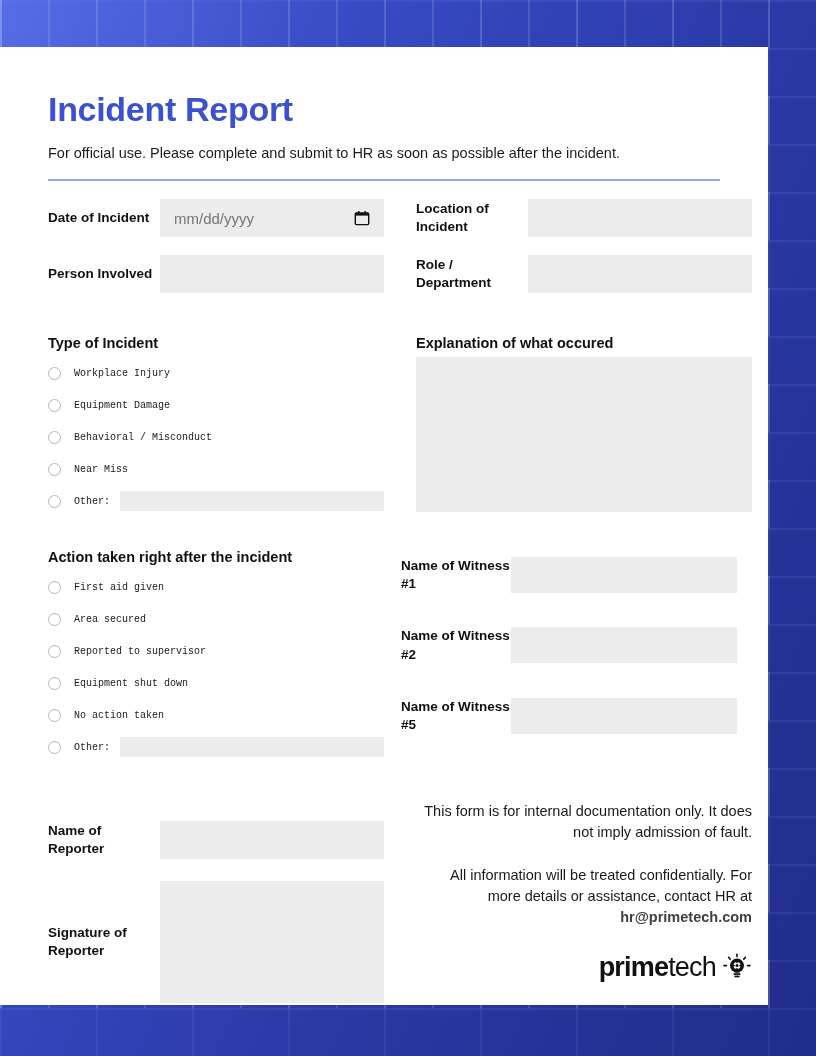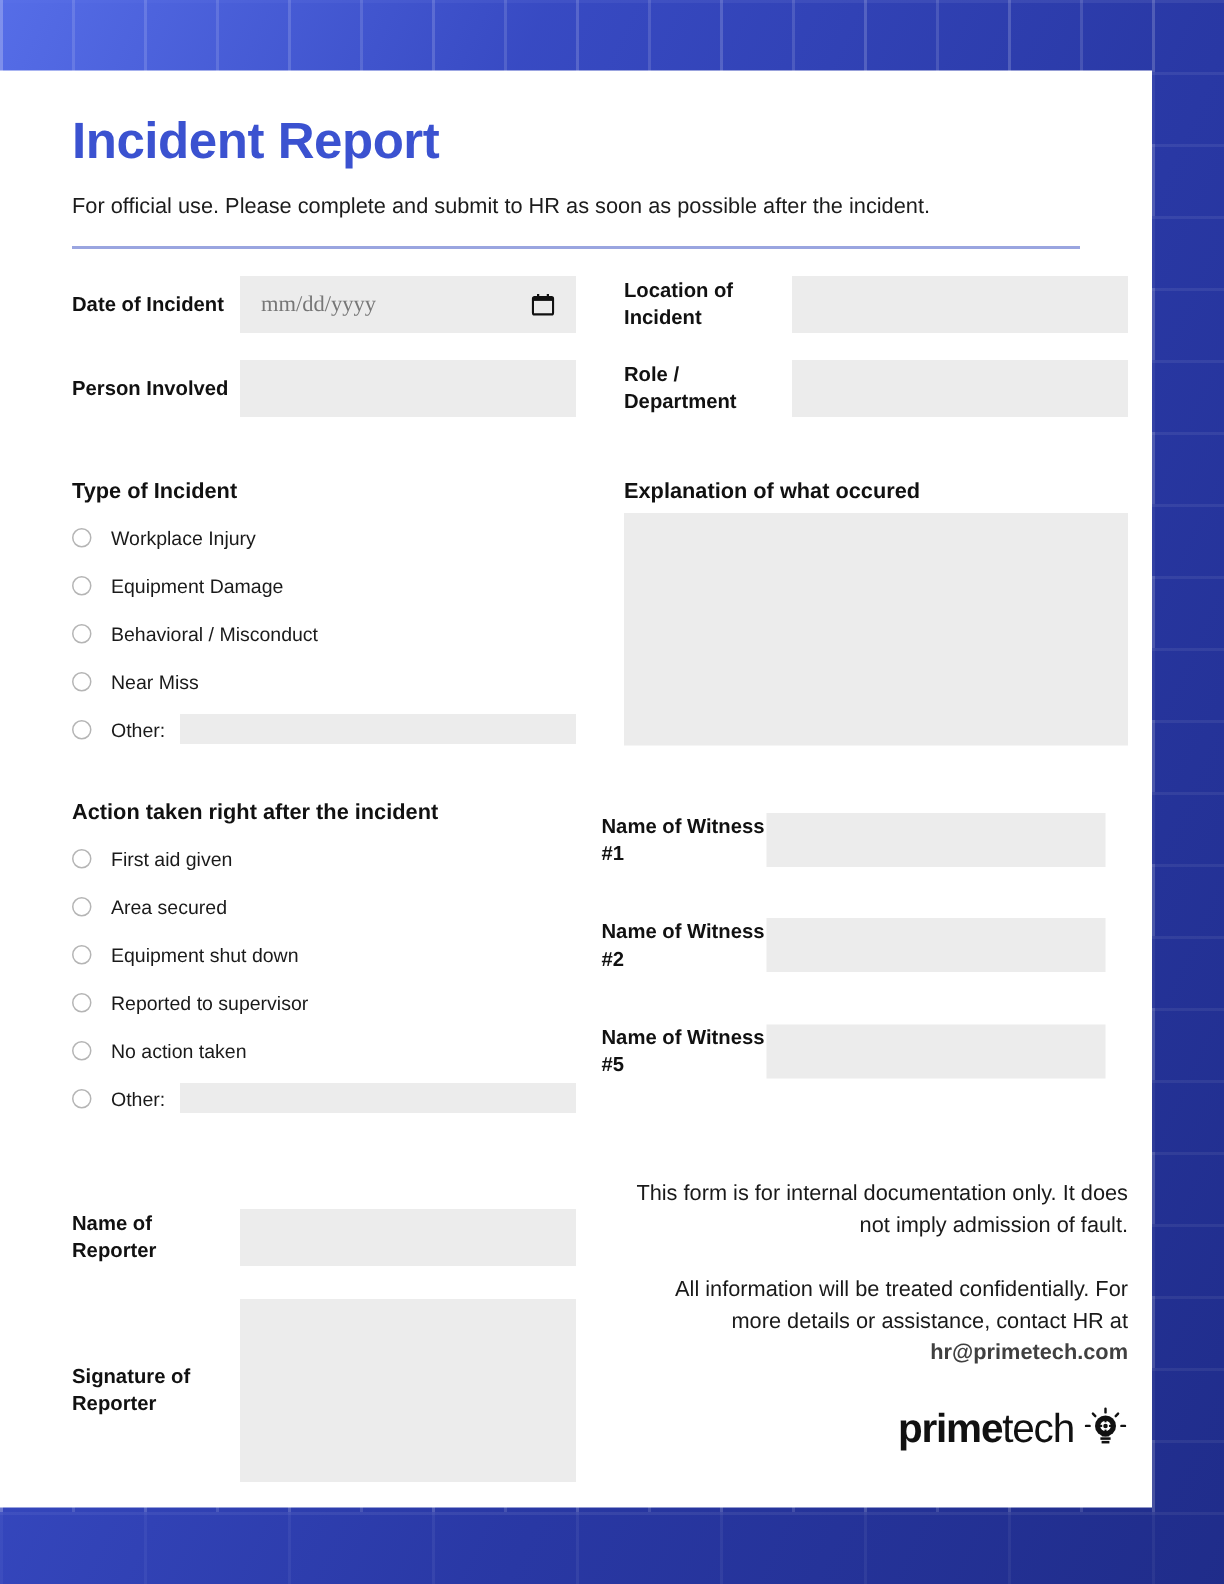--- a/index.html
+++ b/index.html
@@ -74,21 +74,21 @@
 
   
   #sheet {
     position: absolute;
     left: 0;
     top: 47px;
     width: 768px;
     height: 958px;
     background: #ffffff;
     z-index: 3;
-    padding: 0 48px;
+    padding: 15px 48px;
   }
 
   
   .doc-title {
     font-size: 34px;
     font-weight: bold;
     color: #3b52d0;
     letter-spacing: -0.3px;
     margin-top: 28px;
   }
@@ -123,21 +123,21 @@
     line-height: 1.35;
     width: 112px;
     flex: 0 0 112px;
   }
   .field-input {
     flex: 1;
     height: 38px;
     background: #ececec;
     border: none;
     outline: none;
-    font-family: Liberation Serif, serif;
+    font-family: Liberation Sans, sans-serif;
     font-size: 15px;
     color: #444;
     padding: 0 14px;
     display: flex;
     align-items: center;
     justify-content: space-between;
   }
   .date-ph { color: #777; font-size: 15px; }
   .cal-icon { width: 16px; height: 16px; }
 
@@ -158,23 +158,24 @@
   .radio-dot {
     width: 13px;
     height: 13px;
     border: 1.4px solid #b5b5b5;
     border-radius: 50%;
     flex: 0 0 13px;
     background: #fff;
     margin-right: 13px;
   }
   .radio-label {
-    font-size: 13px;
+    font-size: 10px;
     color: #1a1a1a;
     white-space: nowrap;
+    font-family: Liberation Mono, monospace;
   }
   .radio-row .other-input {
     flex: 1;
     height: 20px;
     background: #ececec;
     margin-left: 10px;
     border: none;
     outline: none;
   }
 
@@ -324,25 +325,25 @@
       <div class="radio-row">
         <span class="radio-dot"></span>
         <span class="radio-label">First aid given</span>
       </div>
       <div class="radio-row">
         <span class="radio-dot"></span>
         <span class="radio-label">Area secured</span>
       </div>
       <div class="radio-row">
         <span class="radio-dot"></span>
+        <span class="radio-label">Reported to supervisor</span>
+      </div>
+      <div class="radio-row">
+        <span class="radio-dot"></span>
         <span class="radio-label">Equipment shut down</span>
-      </div>
-      <div class="radio-row">
-        <span class="radio-dot"></span>
-        <span class="radio-label">Reported to supervisor</span>
       </div>
       <div class="radio-row">
         <span class="radio-dot"></span>
         <span class="radio-label">No action taken</span>
       </div>
       <div class="radio-row">
         <span class="radio-dot"></span>
         <span class="radio-label">Other:</span>
         <span class="other-input"></span>
       </div>

